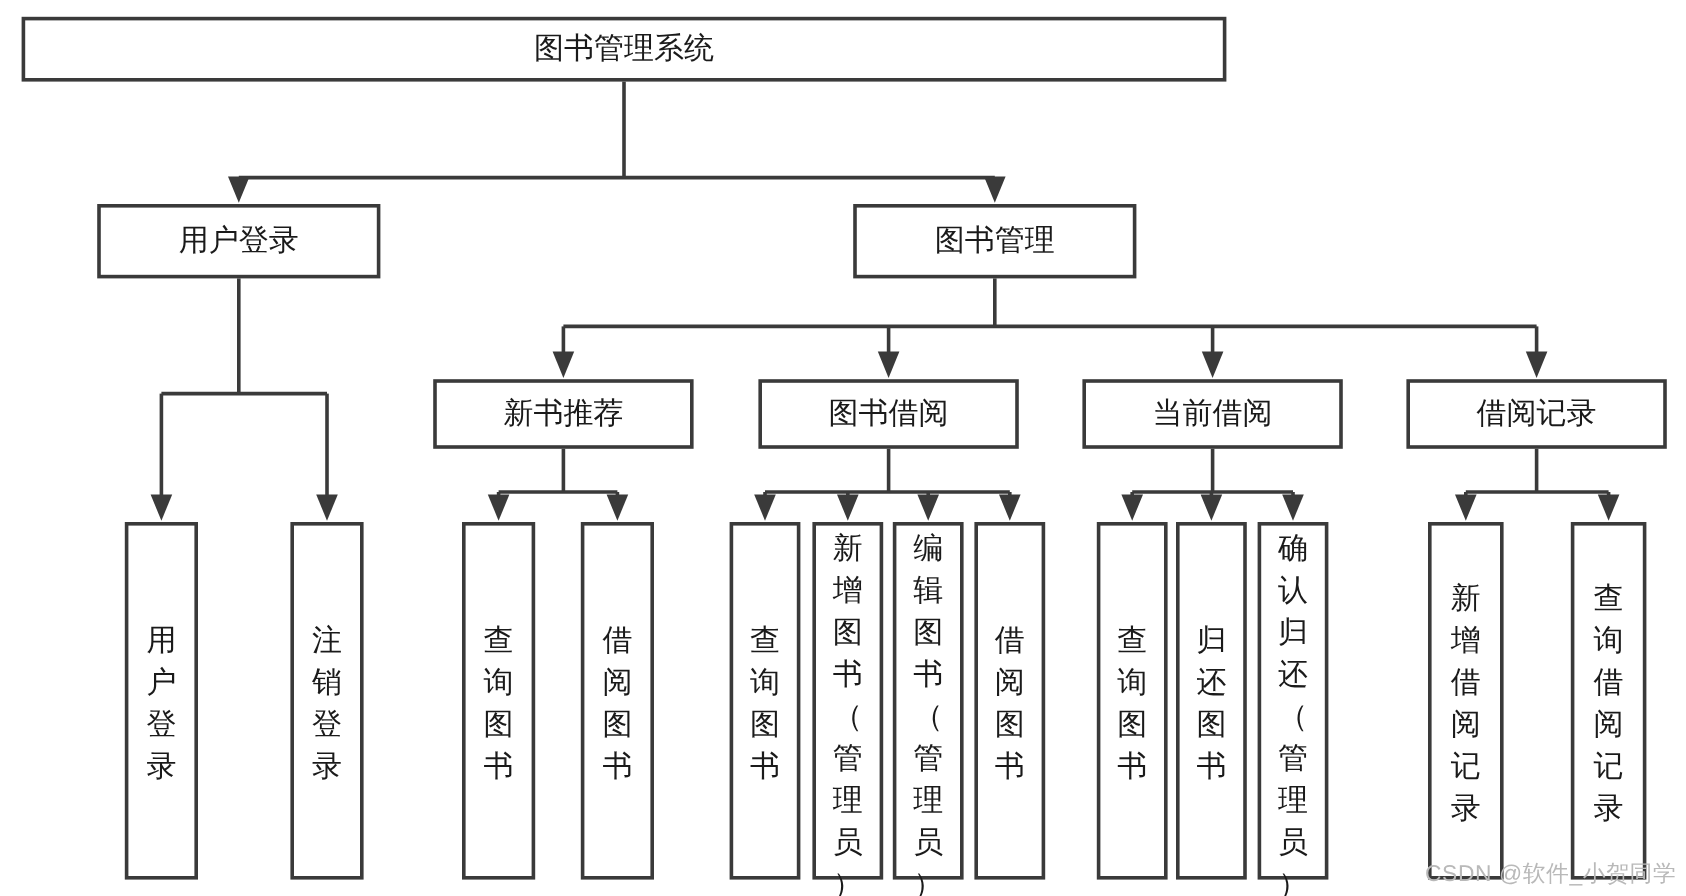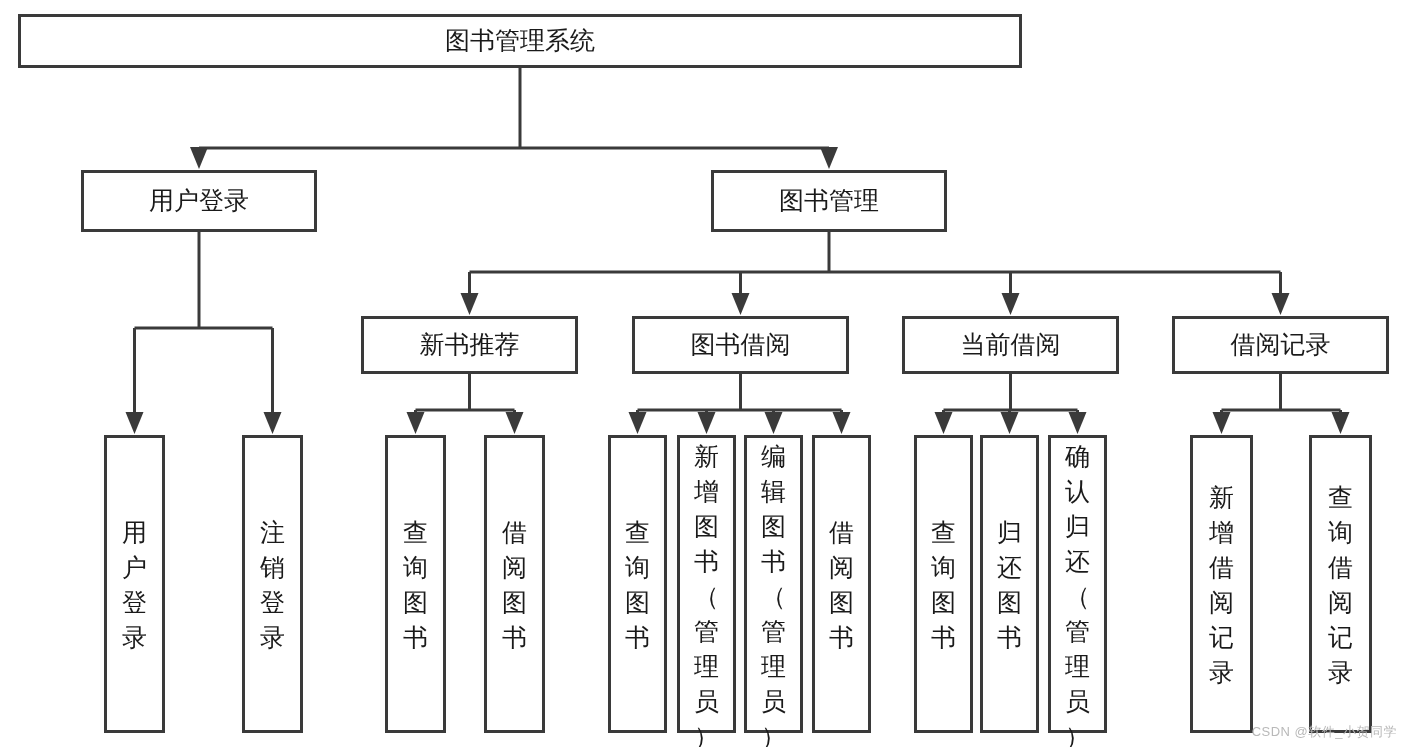--- a/index.html
+++ b/index.html
@@ -45,21 +45,21 @@
     font-family: "Liberation Sans", "DejaVu Sans", sans-serif;
     font-size: 25px;
     fill: #1a1a1a;
     text-anchor: middle;
   }
   .watermark {
     position: absolute;
     right: 8px;
     bottom: 6px;
     font-family: "Liberation Sans", "DejaVu Sans", sans-serif;
-    font-size: 13px;
+    font-size: 19px;
     color: #b9b9b9;
     letter-spacing: 0.5px;
     white-space: nowrap;
     pointer-events: none;
   }
 </style>
 </head>
 <body>
 
 <svg id="diagram" viewBox="0 0 1405 747" xmlns="http://www.w3.org/2000/svg">

